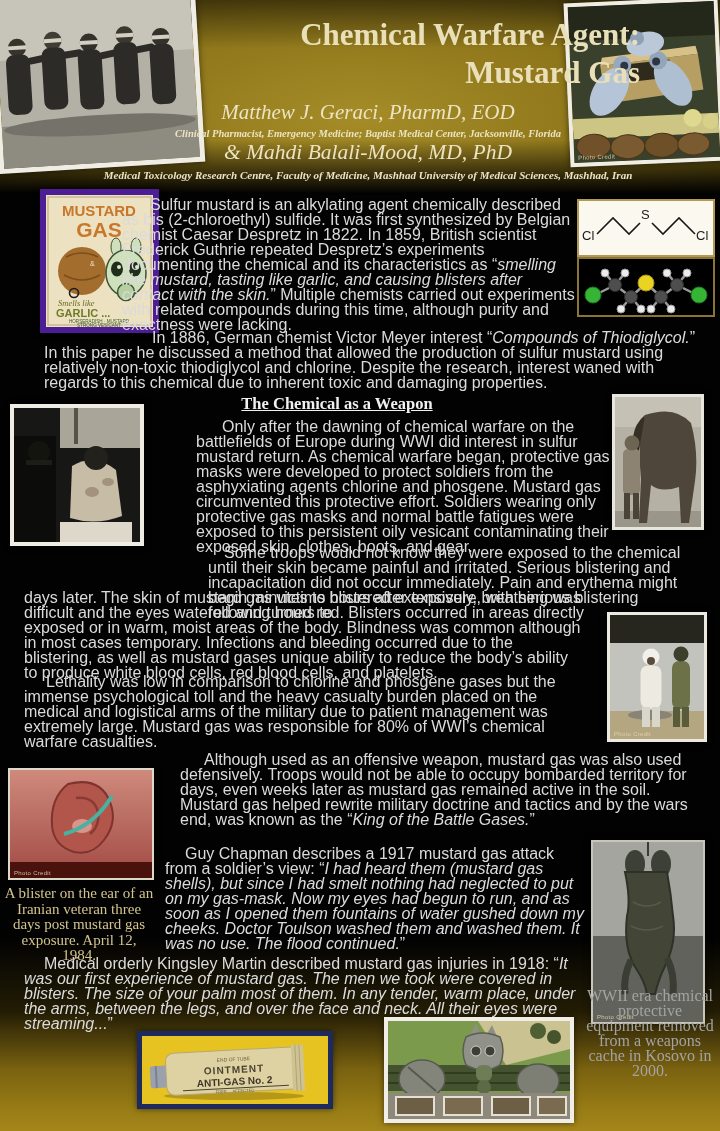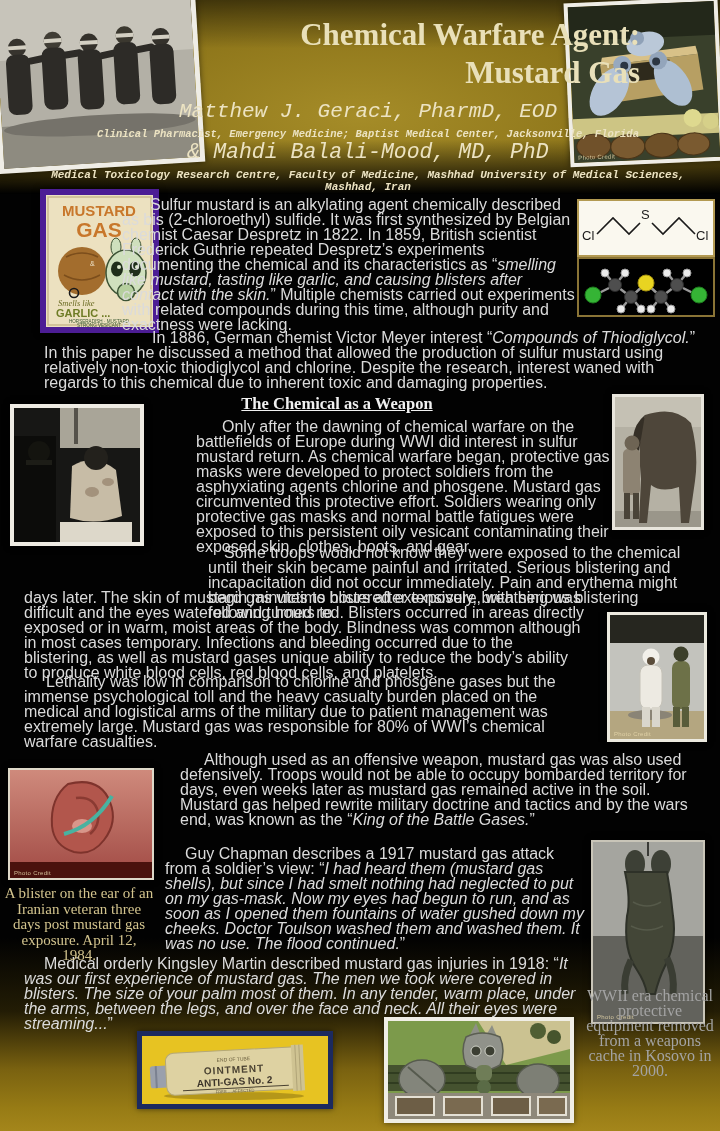--- a/index.html
+++ b/index.html
@@ -17,21 +17,21 @@
   .head{position:absolute;font-family:"Liberation Serif",serif;font-weight:bold;font-size:16.5px;
         color:#f1f1f1;text-align:center;z-index:3;}
   .head span{text-decoration:underline;}
   .photo{position:absolute;overflow:hidden;z-index:2;box-shadow:0 0 6px rgba(0,0,0,.55);}
   .photo svg{display:block;}
   .credit{position:absolute;left:4px;bottom:2px;font-size:6px;color:rgba(232,216,172,.85);
           letter-spacing:.3px;z-index:4;}
   .ttl{position:absolute;left:100px;top:16px;width:540px;text-align:right;z-index:3;
        font-family:"Liberation Serif",serif;font-weight:bold;font-size:31px;line-height:38px;color:#e9e0b9;}
   .auth{position:absolute;left:48px;width:640px;text-align:center;z-index:3;
-        font-family:Liberation Mono, monospace;font-style:italic;color:#ece3c2;}
+        font-family:Liberation Serif, serif;font-style:italic;color:#ece3c2;}
   .a1{top:100px;font-size:21px;}
   .af1{top:128px;font-size:10.5px;font-weight:bold;}
   .a2{top:140px;font-size:21.5px;}
   .af2{top:169px;font-size:11px;font-weight:bold;}
   .cap{position:absolute;text-align:center;font-family:"Liberation Serif",serif;z-index:3;}
   .cap-ear{left:4px;top:886px;width:150px;font-size:15px;line-height:15.5px;color:#d3c48e;}
   .cap-bl{left:12px;top:1038px;width:128px;font-size:11.5px;line-height:14px;color:#4a130b;}
   .cap-br{left:584px;top:988px;width:132px;font-size:16px;line-height:15px;color:#a3a3a3;}
   svg text{font-family:"Liberation Sans",sans-serif;}
   svg .ser{font-family:"Liberation Serif",serif;}

